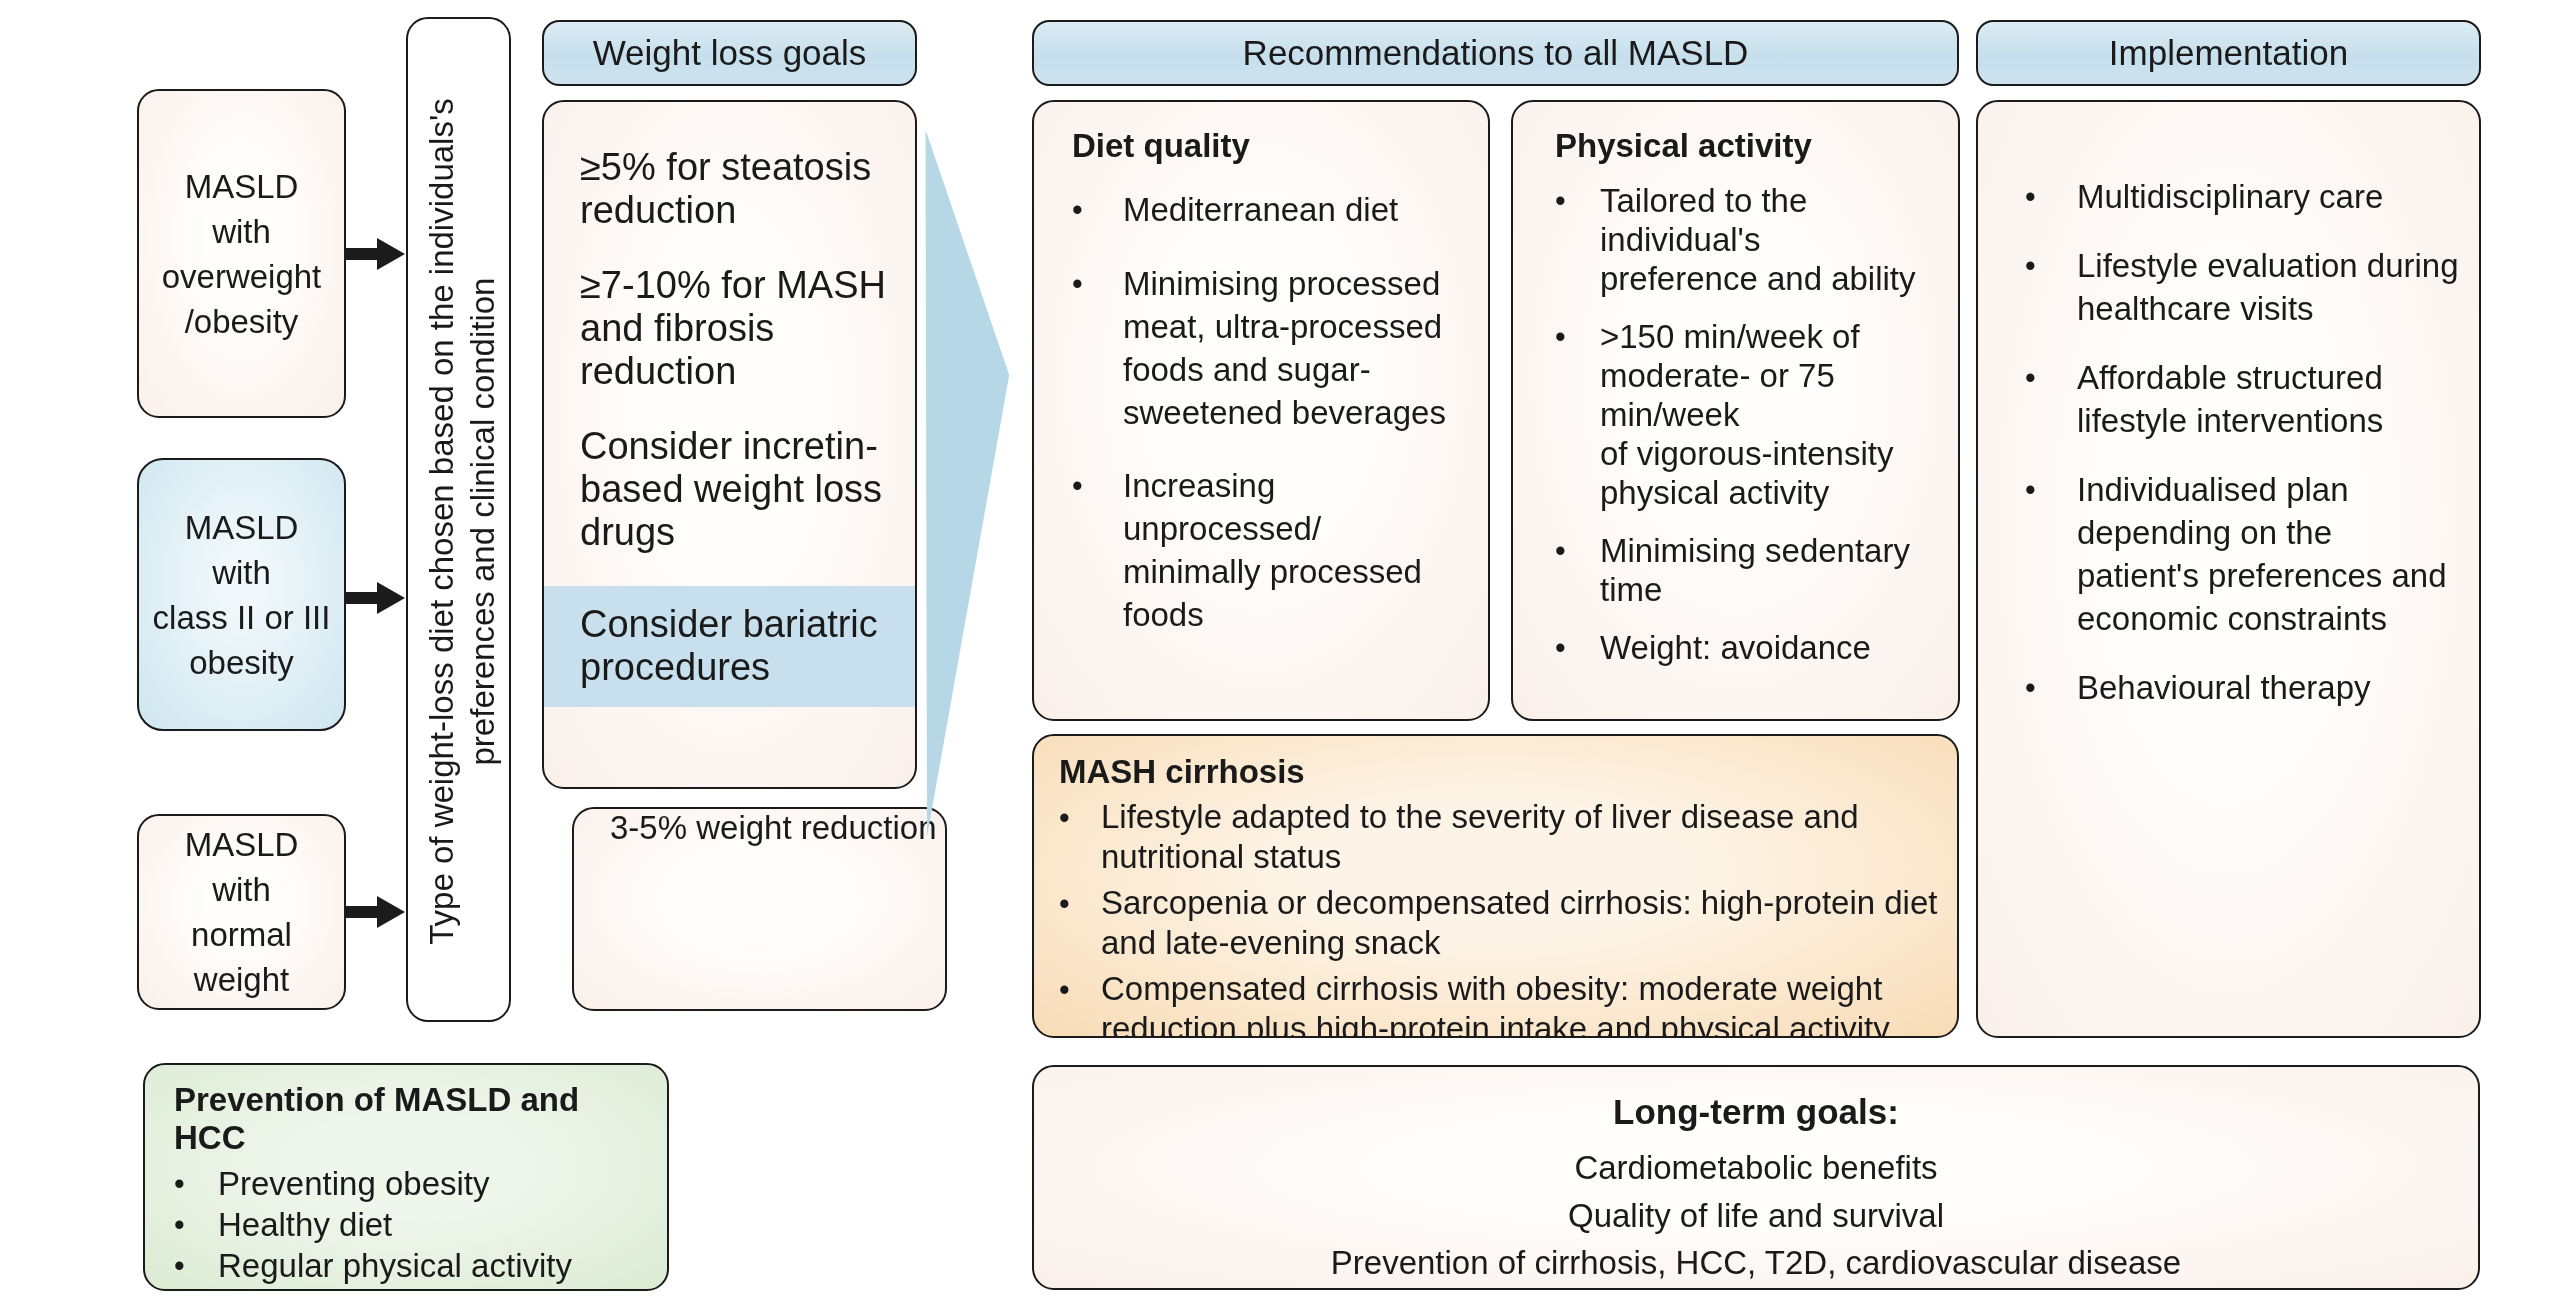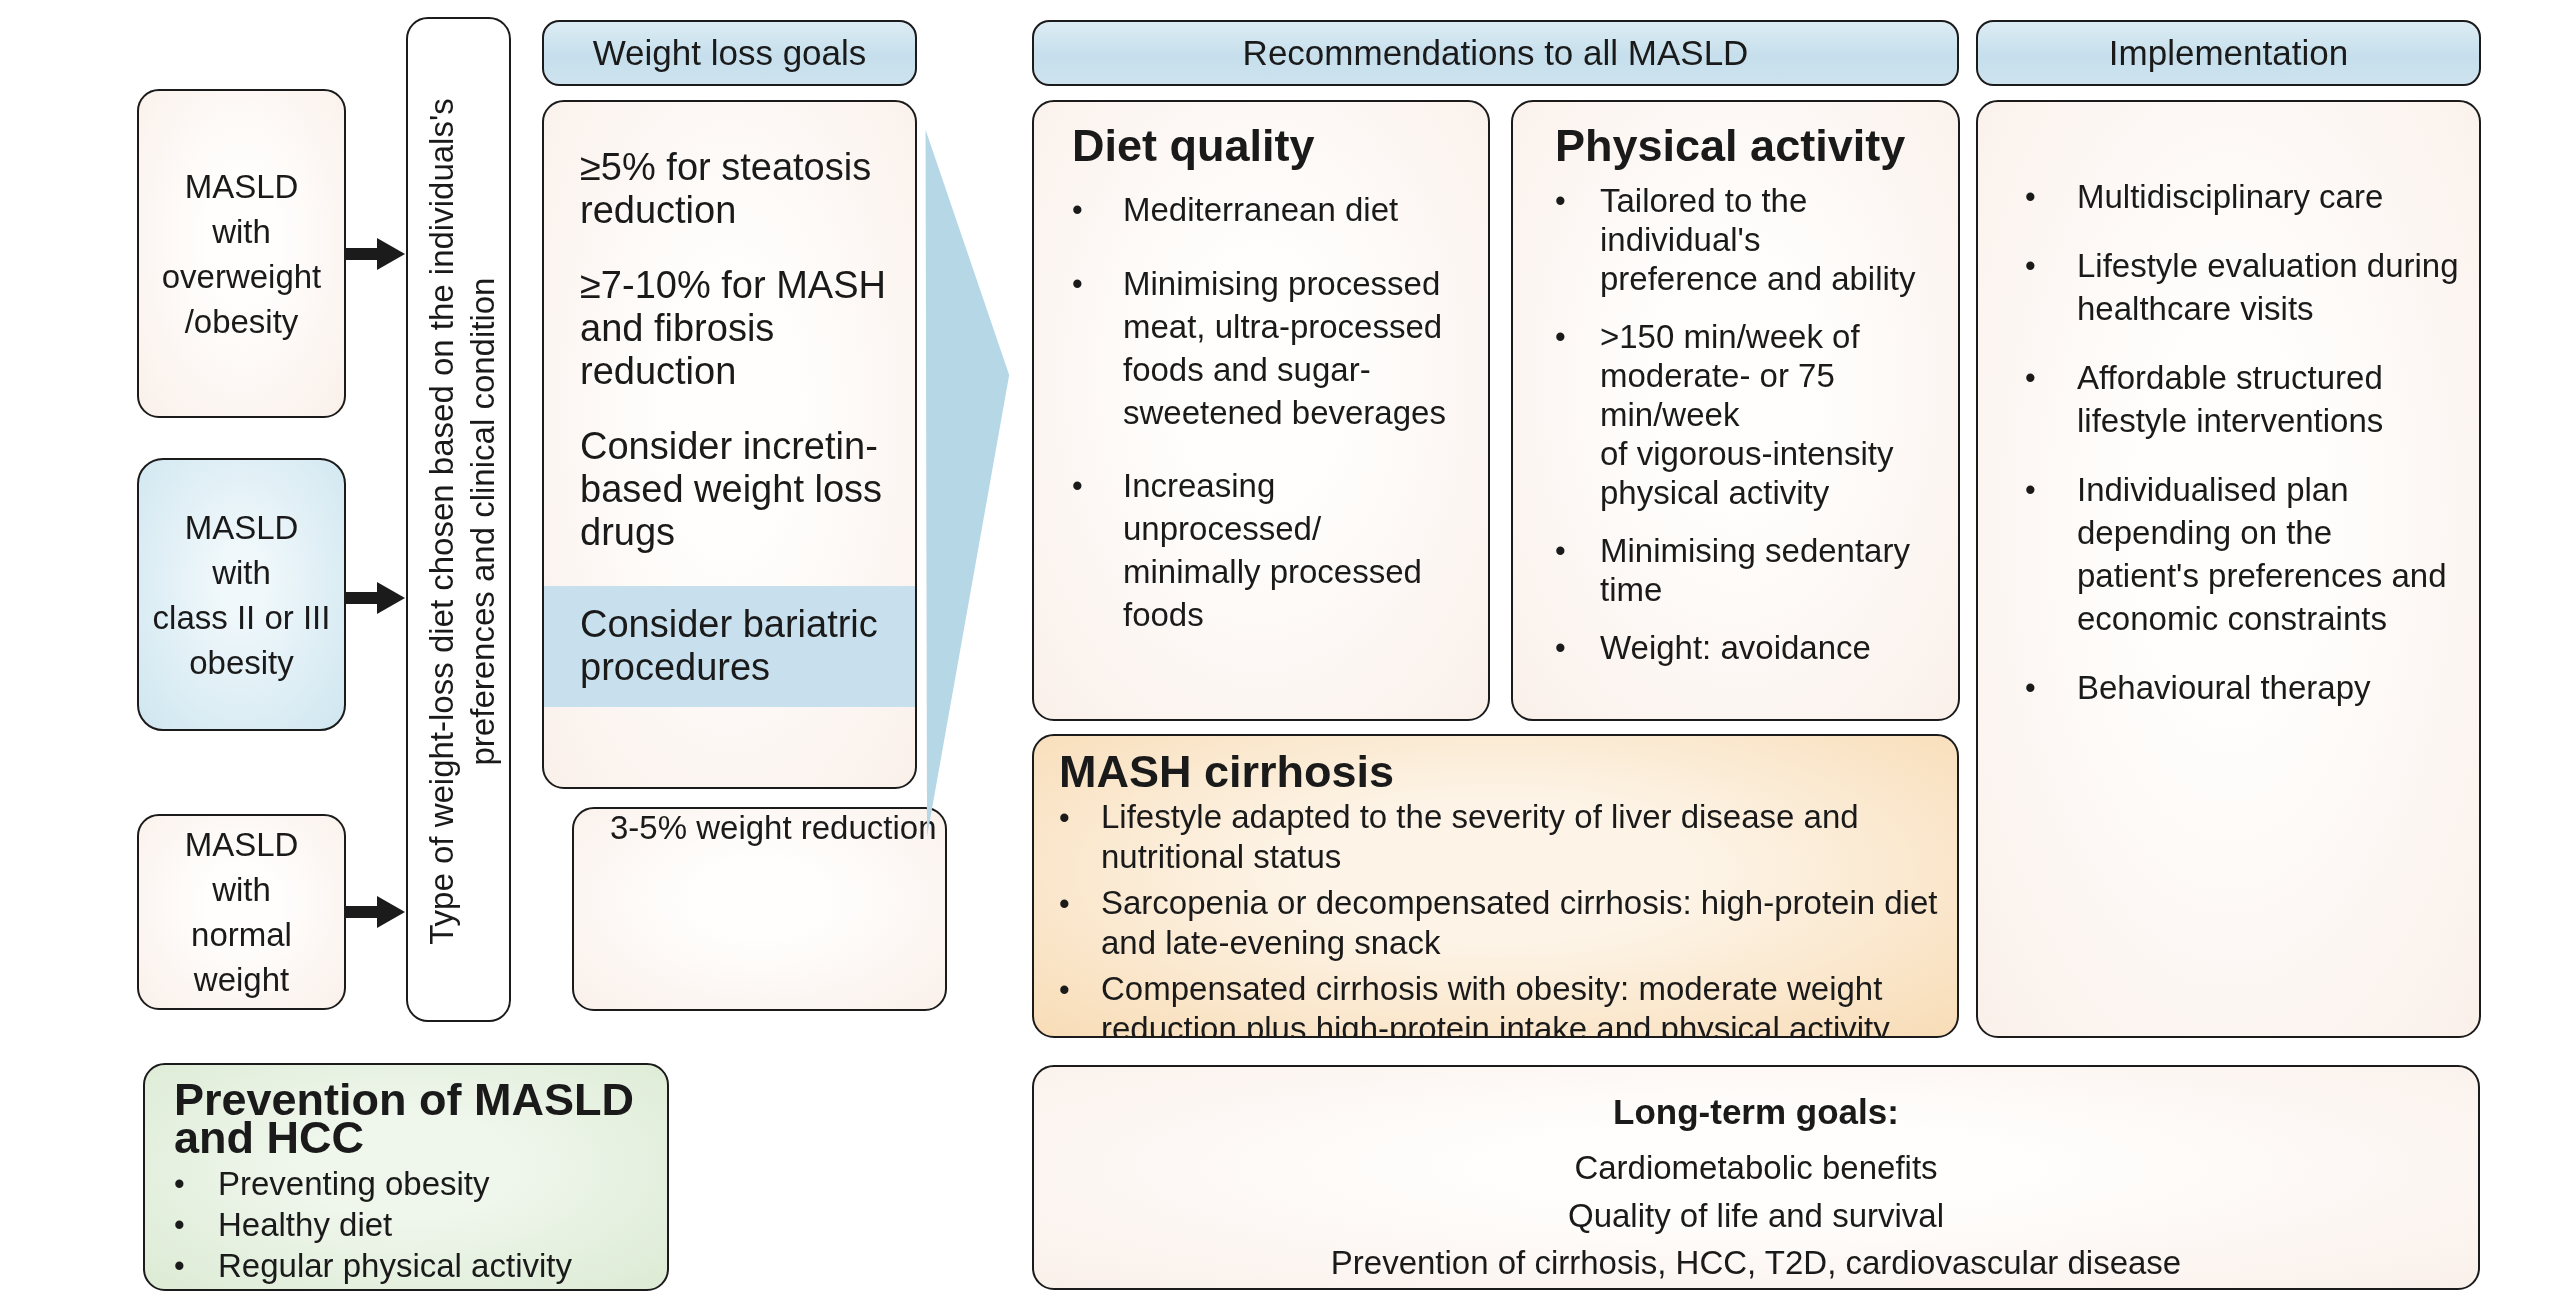--- a/index.html
+++ b/index.html
@@ -30,21 +30,21 @@
          border-radius:22px;box-sizing:border-box;background:#ffffff;}
   .spine-inner{position:absolute;left:-441px;top:462px;width:989px;height:81px;
                transform:rotate(-90deg);text-align:center;font-size:33px;line-height:41px;}
 
   .goals-body{padding:44px 26px 0 36px;font-size:38px;line-height:43px;}
   .goals-item{white-space:pre-line;margin-bottom:32px;}
   .goals-item.hl{background:#c8e0ed;margin-left:-36px;margin-right:-26px;margin-top:32px;
                  padding:17.4px 26px 17.4px 36px;margin-bottom:0;}
   .goals-maint{display:flex;align-items:center;padding-left:36px;font-size:33px;}
 
-  .panel-title{font-weight:bold;font-size:45px;line-height:38px;}
+  .panel-title{font-weight:bold;font-size:33px;line-height:38px;}
   .brow{display:grid;grid-template-columns:var(--dotcol,48px) 1fr;align-items:start;}
   .brow .dot{font-size:30.5px;line-height:inherit;}
   .brow .btxt{white-space:pre-line;}
 
   .diet-body{padding:25px 19px 0 38px;font-size:33px;line-height:43px;--dotcol:51px;}
   .diet-body .panel-title{margin-bottom:23px;}
   .diet-body .brow{margin-bottom:30.5px;}
 
   .phys-body{padding:25px 16px 0 42px;font-size:33px;line-height:39px;--dotcol:45px;}
   .phys-body .panel-title{margin-bottom:16px;}

